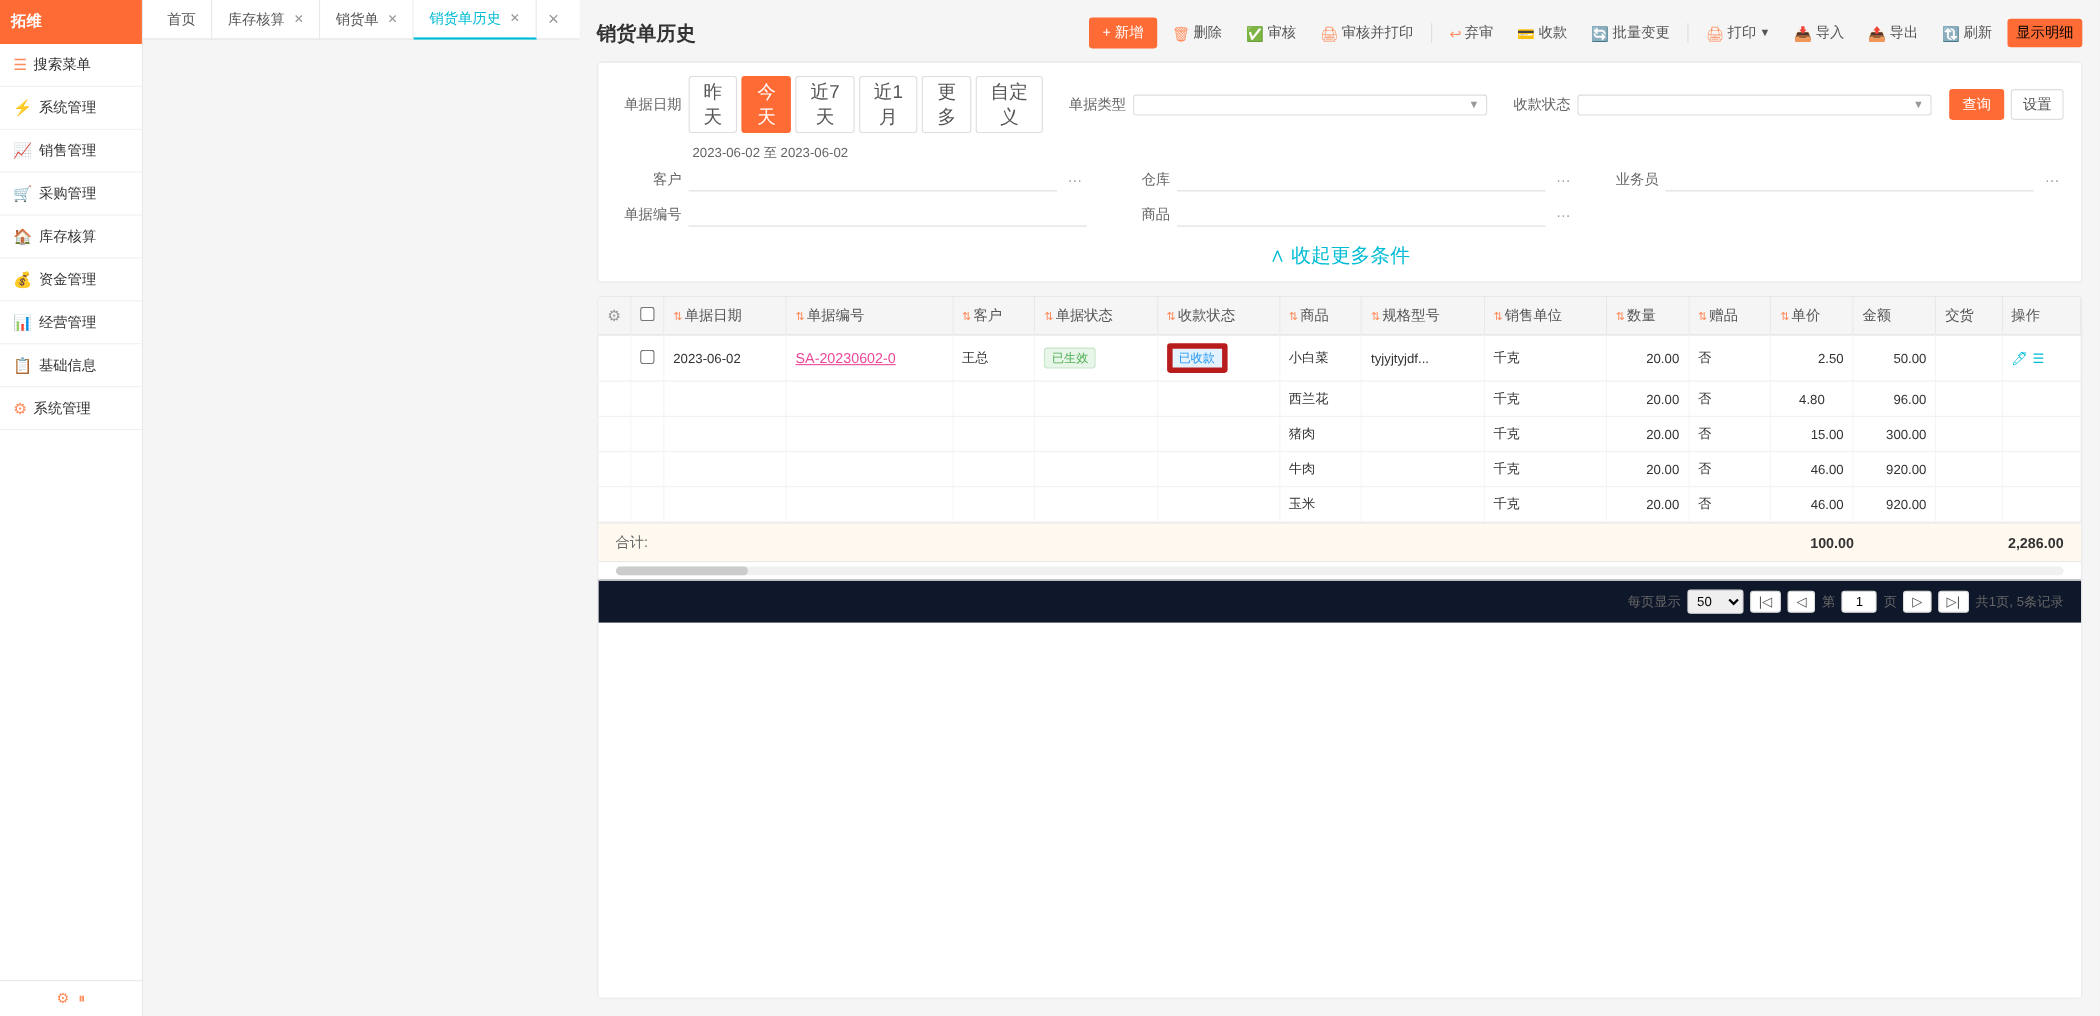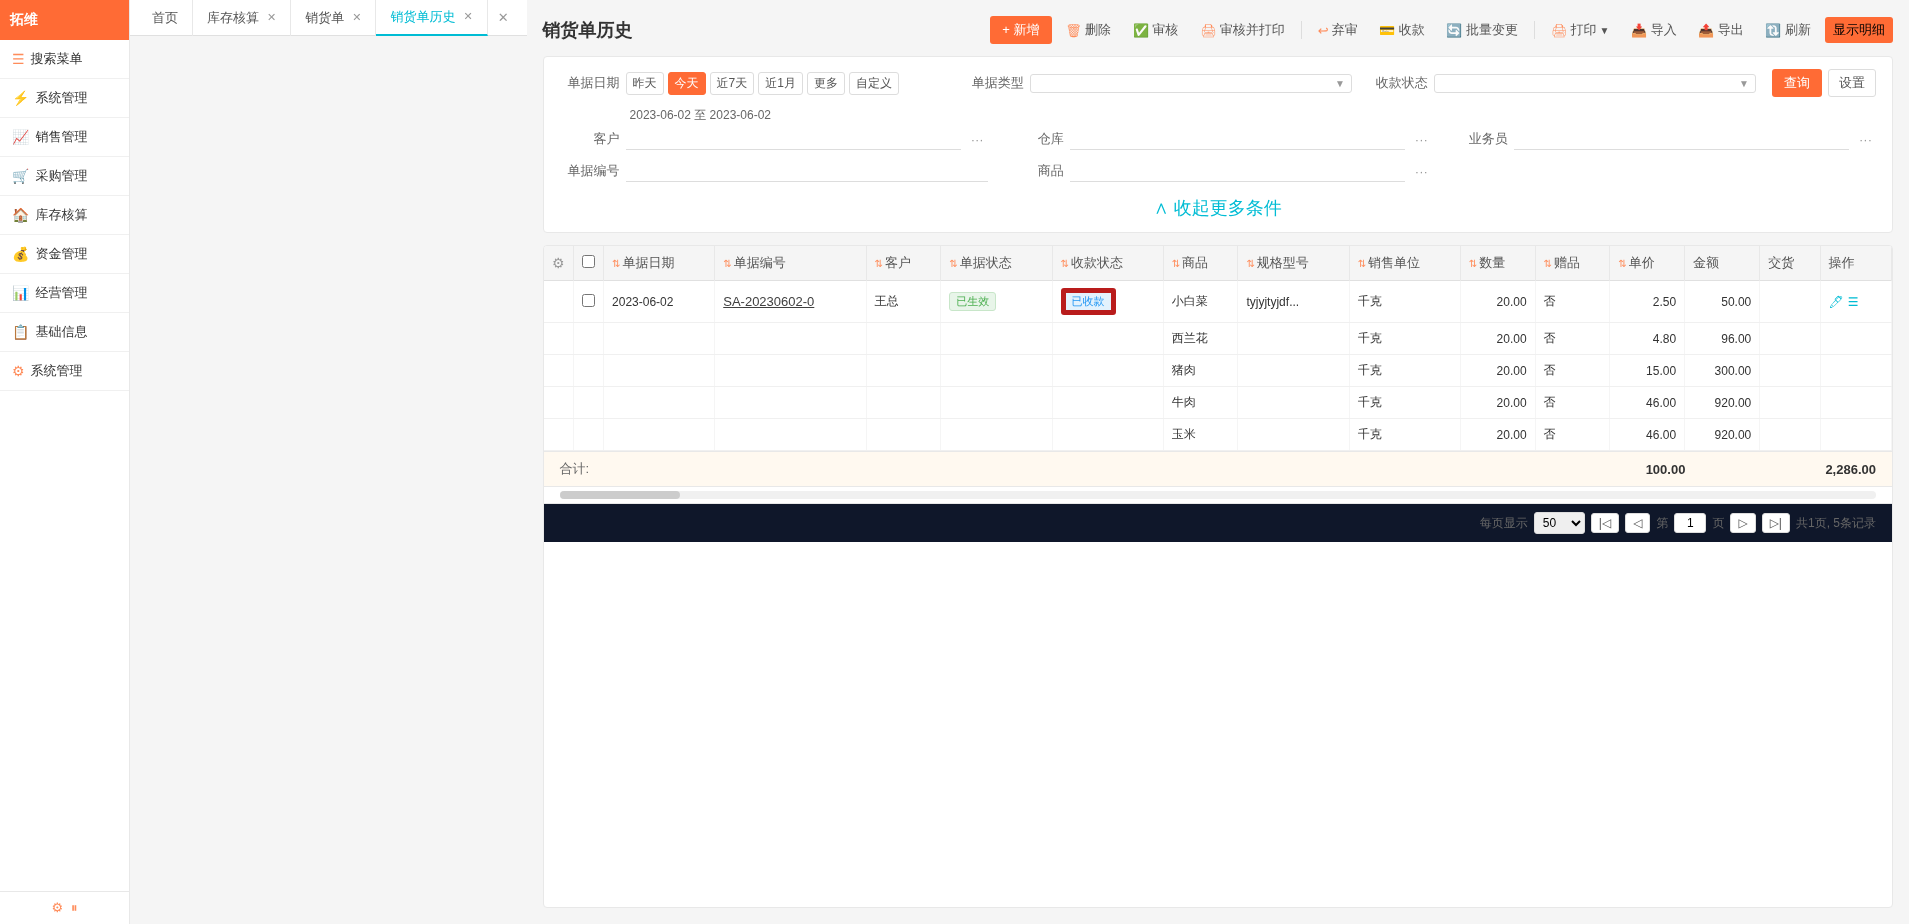--- a/index.html
+++ b/index.html
@@ -182,21 +182,21 @@
       display: flex;
       align-items: center;
       gap: 4px;
     }
     .date-btn {
       padding: 2px 6px;
       border: 1px solid #ddd;
       border-radius: 3px;
       cursor: pointer;
       color: #555;
-      font-size: 12px;
+      font-size: 17px;
       background: #fff;
     }
     .date-btn.active {
       background: #ff6b35;
       color: #fff;
       border-color: #ff6b35;
     }
     .date-range { color: #666; font-size: 12px; margin-top: 2px; }
 
     
@@ -242,21 +242,21 @@
       font-size: 12px;
     }
     .status-badge {
       display: inline-block;
       padding: 1px 6px;
       border-radius: 3px;
       font-size: 11px;
     }
     .status-active { background: #e8f5e9; color: #4caf50; border: 1px solid #c8e6c9; }
     .status-paid { background: #e3f2fd; color: #2196f3; border: 5px solid #b91c1c; }
-    .link-text { color: #404040; cursor: pointer; text-decoration: underline; }
+    .link-text { color: #ec4899; cursor: pointer; text-decoration: underline; }
 
     
     .th-settings { width: 30px; text-align: center; }
     .th-checkbox { width: 30px; text-align: center; }
 
     
     .table-footer {
       background: #fff9f0;
       border-top: 1px solid #e8e8e8;
       padding: 8px 16px;
@@ -578,21 +578,21 @@
       <td></td>
       <td></td>
       <td></td>
       <td></td>
       <td></td>
       <td>西兰花</td>
       <td></td>
       <td>千克</td>
       <td style="text-align:right;">20.00</td>
       <td>否</td>
-      <td style="text-align:right;">4.80</td>
+      <td style="text-align:center;">4.80</td>
       <td style="text-align:right;">96.00</td>
       <td></td>
       <td></td>
     </tr>
             <tr>
       <td></td>
       <td style="text-align:center;"></td>
       <td></td>
       <td></td>
       <td></td>

